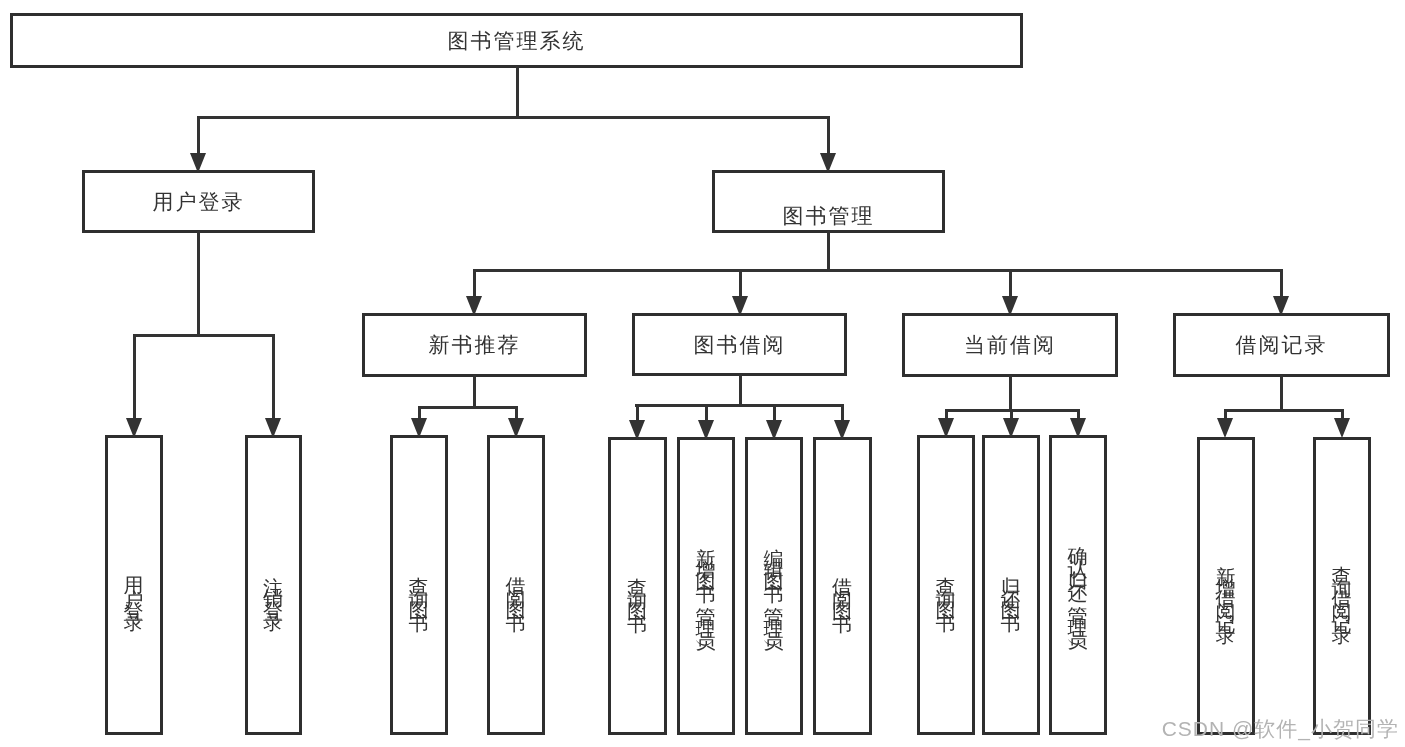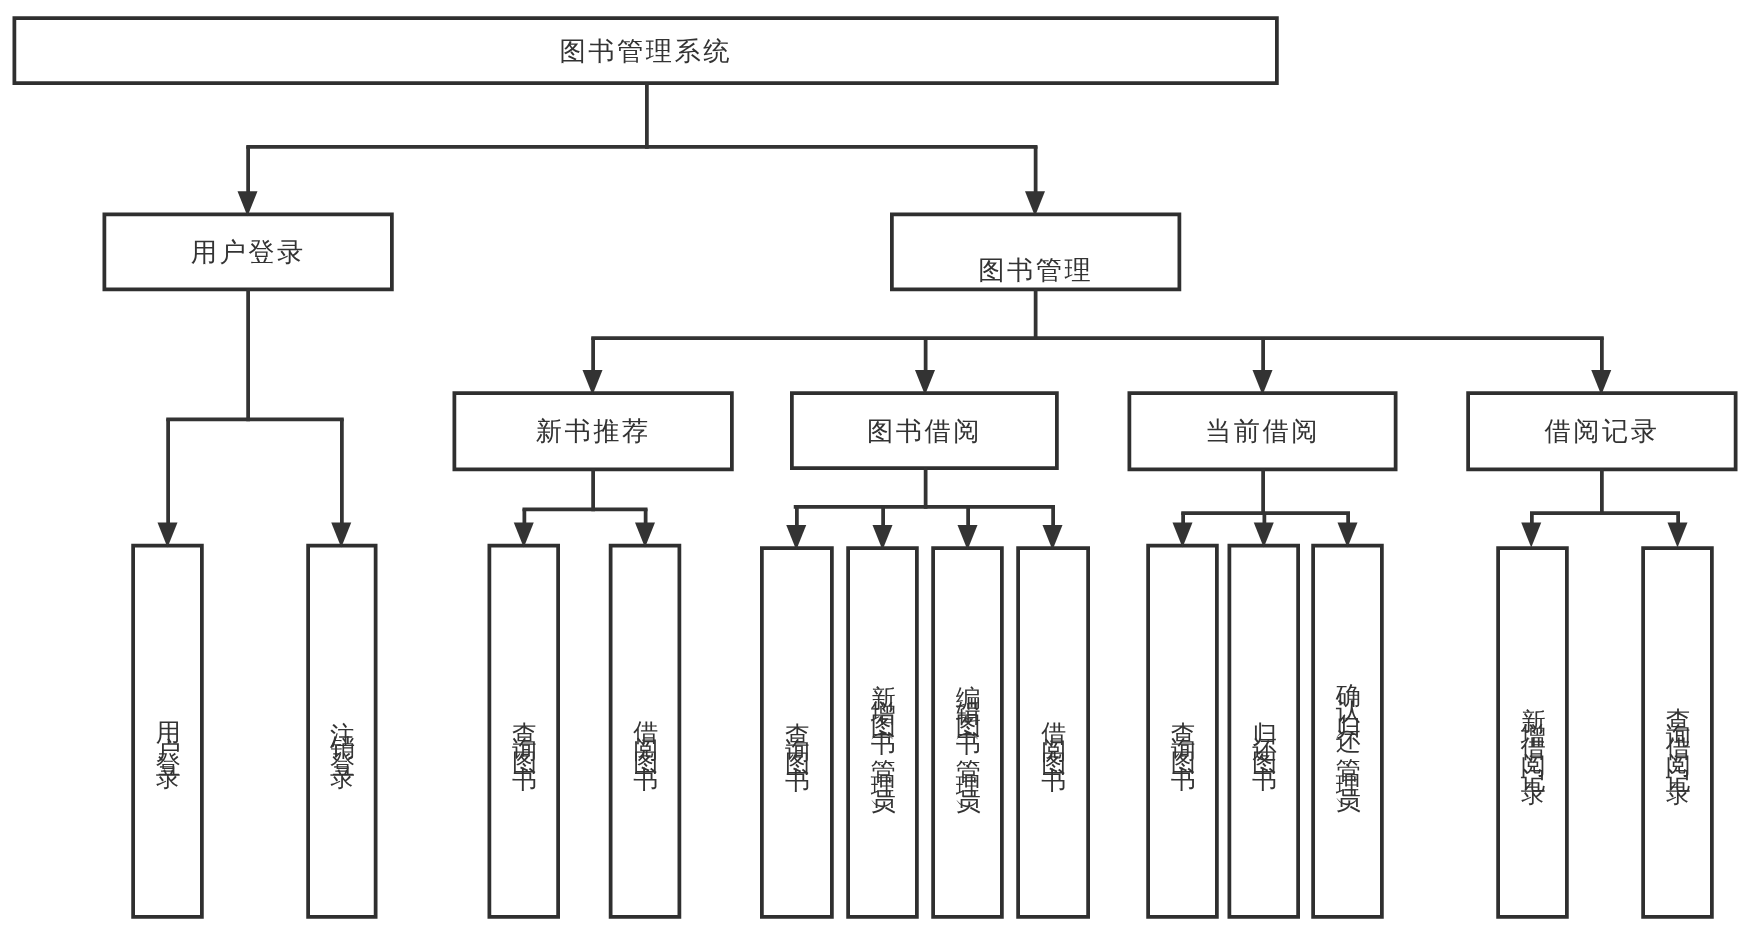--- a/index.html
+++ b/index.html
@@ -122,20 +122,21 @@
     <span class="vtext">确认归还（管理员）</span>
   </div>
 
   <div class="node leaf" style="left:1197px; top:437px; width:58px; height:298px;">
     <span class="vtext">新增借阅记录</span>
   </div>
   <div class="node leaf" style="left:1313px; top:437px; width:58px; height:298px;">
     <span class="vtext">查询借阅记录</span>
   </div>
 
+  <div class="watermark">CSDN @软件_小贺同学</div>
 <div class="vline" style="left: 515.5px; top: 66px; width: 3px; height: 53px;"></div>
     <div class="vline" style="left: 196.5px; top: 231px; width: 3px; height: 106px;"></div>
     <div class="vline" style="left: 826.5px; top: 231px; width: 3px; height: 41px;"></div>
     <div class="vline" style="left: 472.5px; top: 375px; width: 3px; height: 34px;"></div>
     <div class="vline" style="left: 738.5px; top: 374px; width: 3px; height: 33px;"></div>
     <div class="vline" style="left: 1008.5px; top: 375px; width: 3px; height: 37px;"></div>
     <div class="vline" style="left: 1279.5px; top: 375px; width: 3px; height: 37px;"></div>
     <div class="hline" style="left: 197px; top: 115.5px; width: 633px; height: 3px;"></div>
     <div class="hline" style="left: 133px; top: 333.5px; width: 142px; height: 3px;"></div>
     <div class="hline" style="left: 473px; top: 268.5px; width: 810px; height: 3px;"></div>

